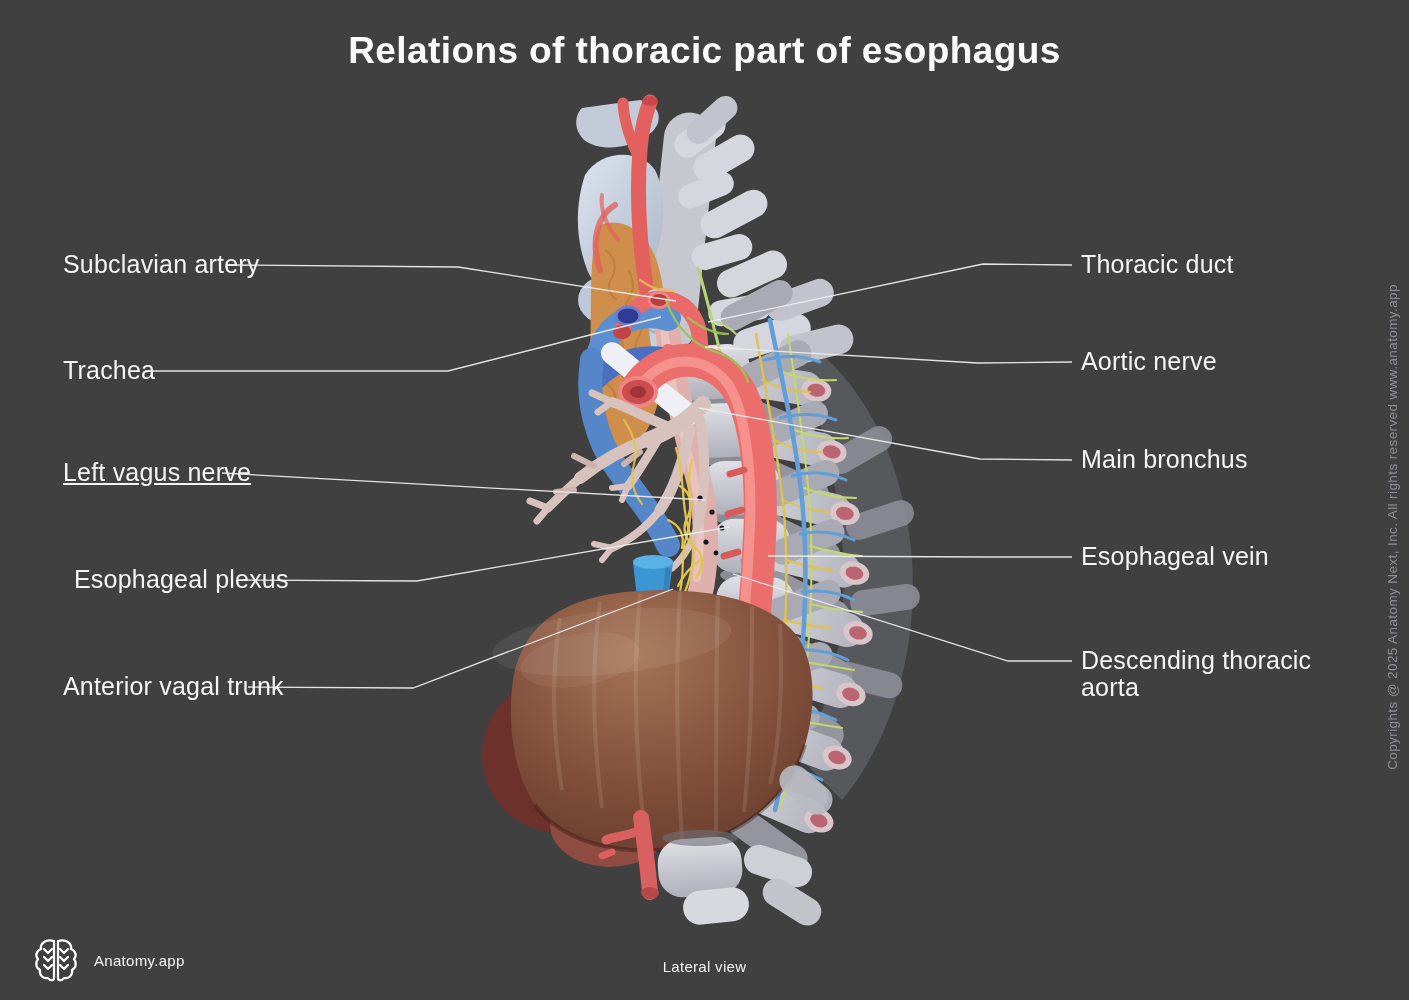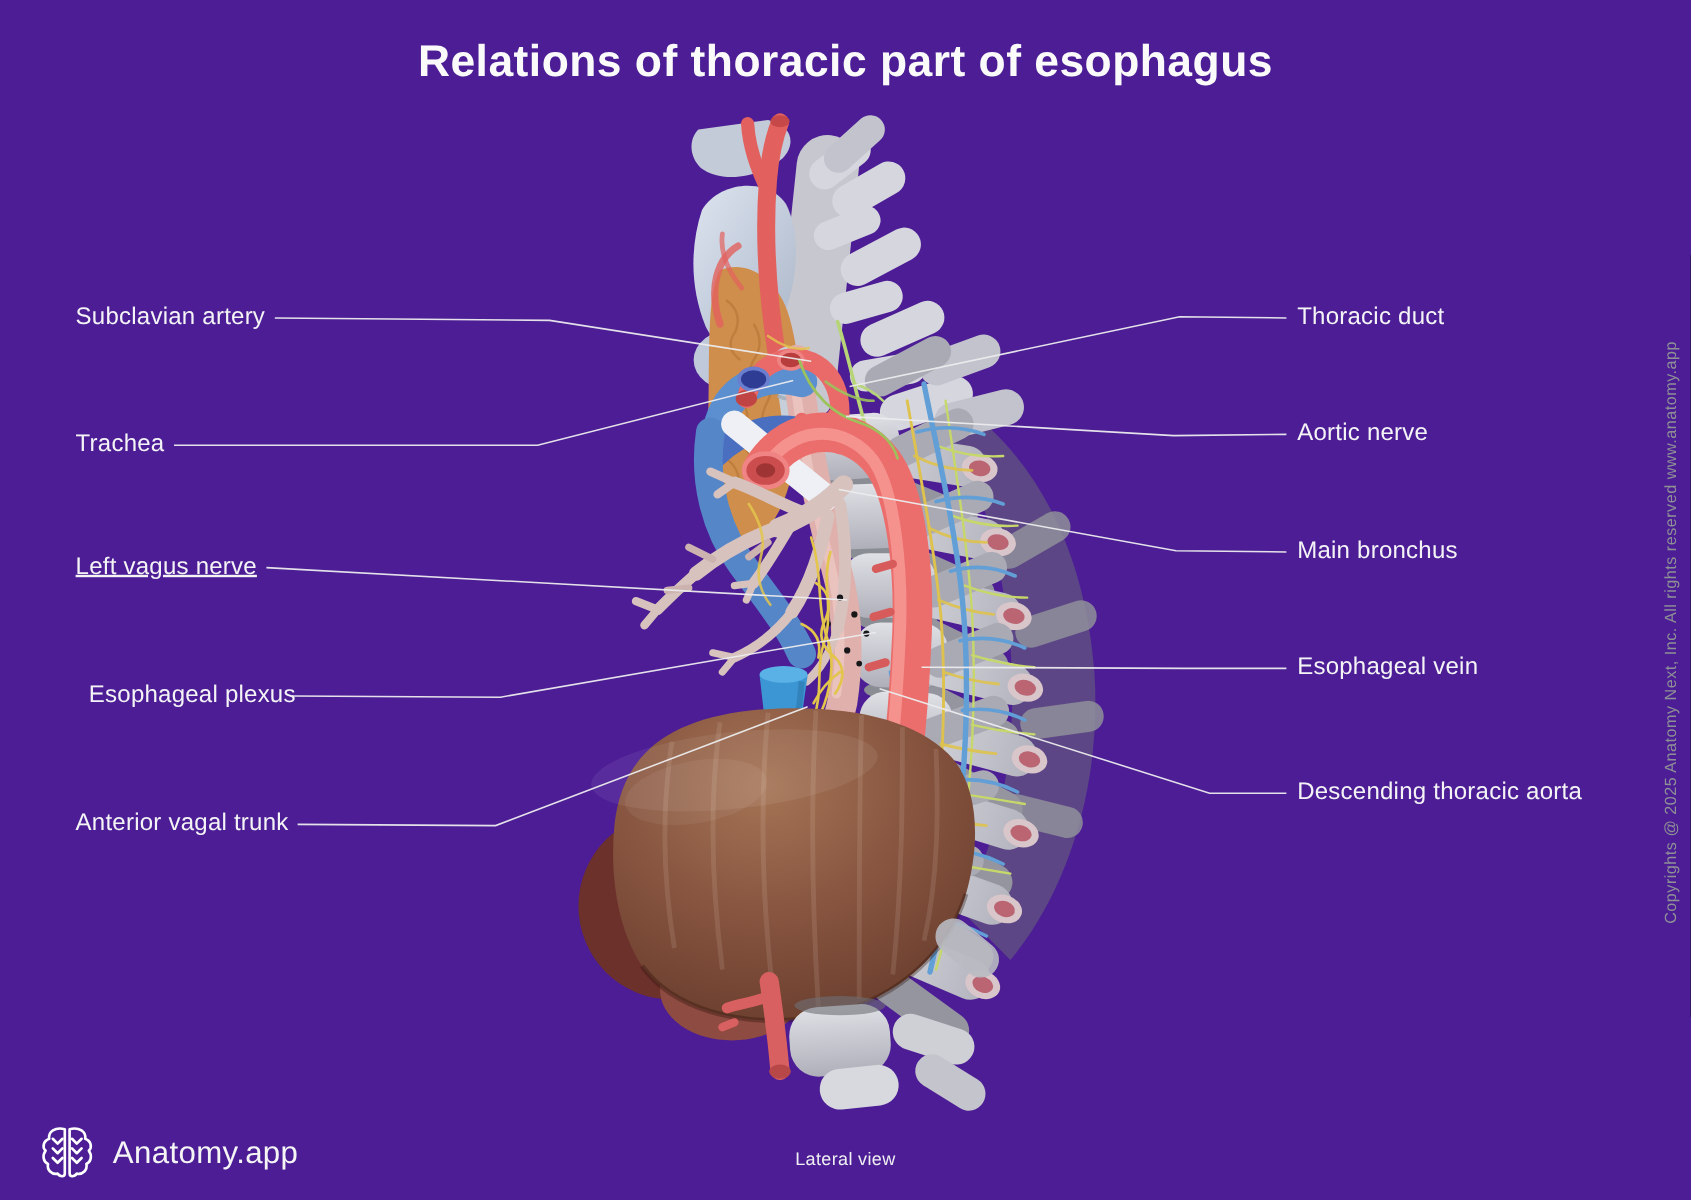--- a/index.html
+++ b/index.html
@@ -1,36 +1,36 @@
 <!DOCTYPE html>
 <html><head>
 <meta charset="utf-8">
 <style>
   html,body{margin:0;padding:0;background:#0b0c10;}
   .stage{
     position:relative;width:1409px;height:1000px;overflow:hidden;
-    background:#4c1d95;
+    background:#404040;
     font-family:"Liberation Sans", sans-serif;
     color:#f4f4f6;
   }
   .page-title{
     position:absolute;top:30px;left:0;right:0;text-align:center;
     font-size:37px;font-weight:700;letter-spacing:.4px;color:#fafafa;margin:0;
   }
   .illustration,.overlay{position:absolute;left:0;top:0;width:1409px;height:1000px;}
   .overlay{pointer-events:none;}
   .overlay polyline{fill:none;stroke:#ececee;stroke-width:1.3px;opacity:.95;}
   .label{
-    position:absolute;font-size:20px;font-weight:500;line-height:27px;
+    position:absolute;font-size:25px;font-weight:500;line-height:27px;
     color:#f4f4f6;letter-spacing:.2px;transform:translateY(-14px);
   }
   .label.left{white-space:nowrap;}
   .label.right{width:252px;}
   .brand{position:absolute;left:33px;bottom:17px;display:flex;align-items:center;gap:15px;}
-  .brand-name{font-size:26px;font-weight:500;color:#f5f5f5;letter-spacing:.3px;}
+  .brand-name{font-size:15px;font-weight:500;color:#f5f5f5;letter-spacing:.3px;}
   .view-label{
     position:absolute;left:0;right:0;bottom:25px;text-align:center;
     font-size:15px;font-weight:500;color:#f0f0f2;letter-spacing:.3px;
   }
   .copyright{
     position:absolute;left:1392px;top:527px;
     transform:translate(-50%,-50%) rotate(-90deg);
     white-space:nowrap;font-size:13.5px;color:#8e9096;letter-spacing:.4px;
   }
 </style>

